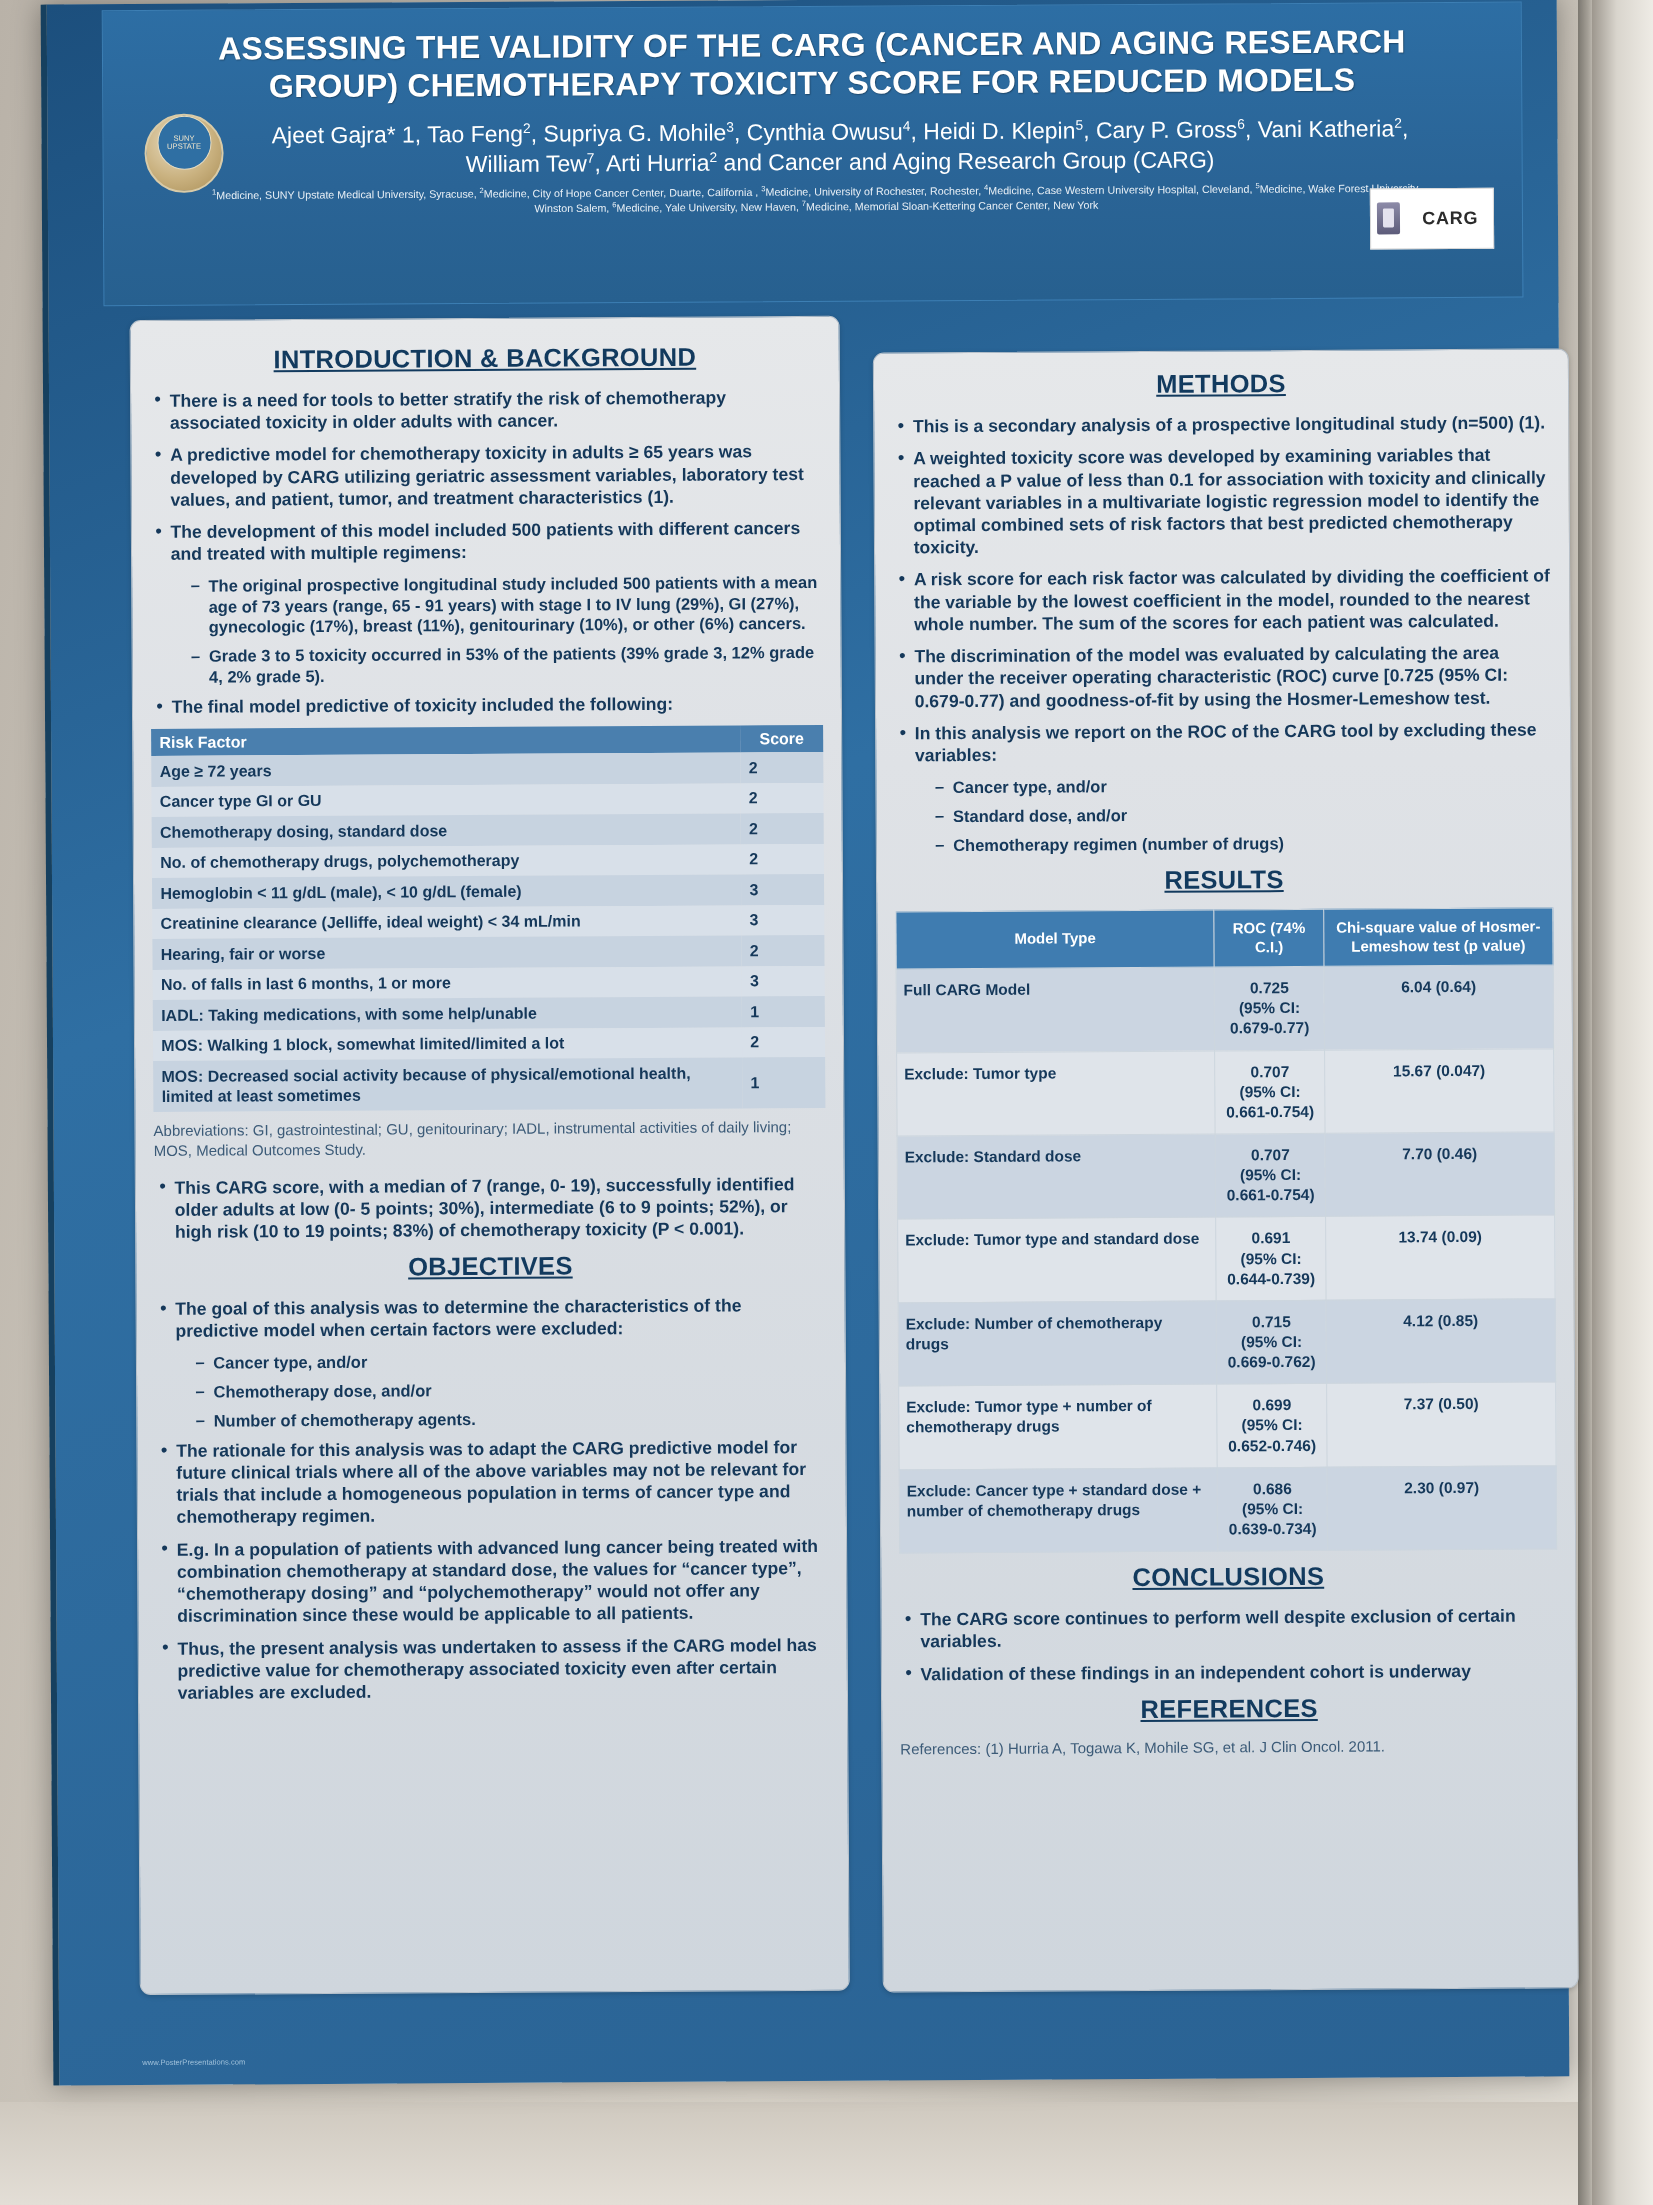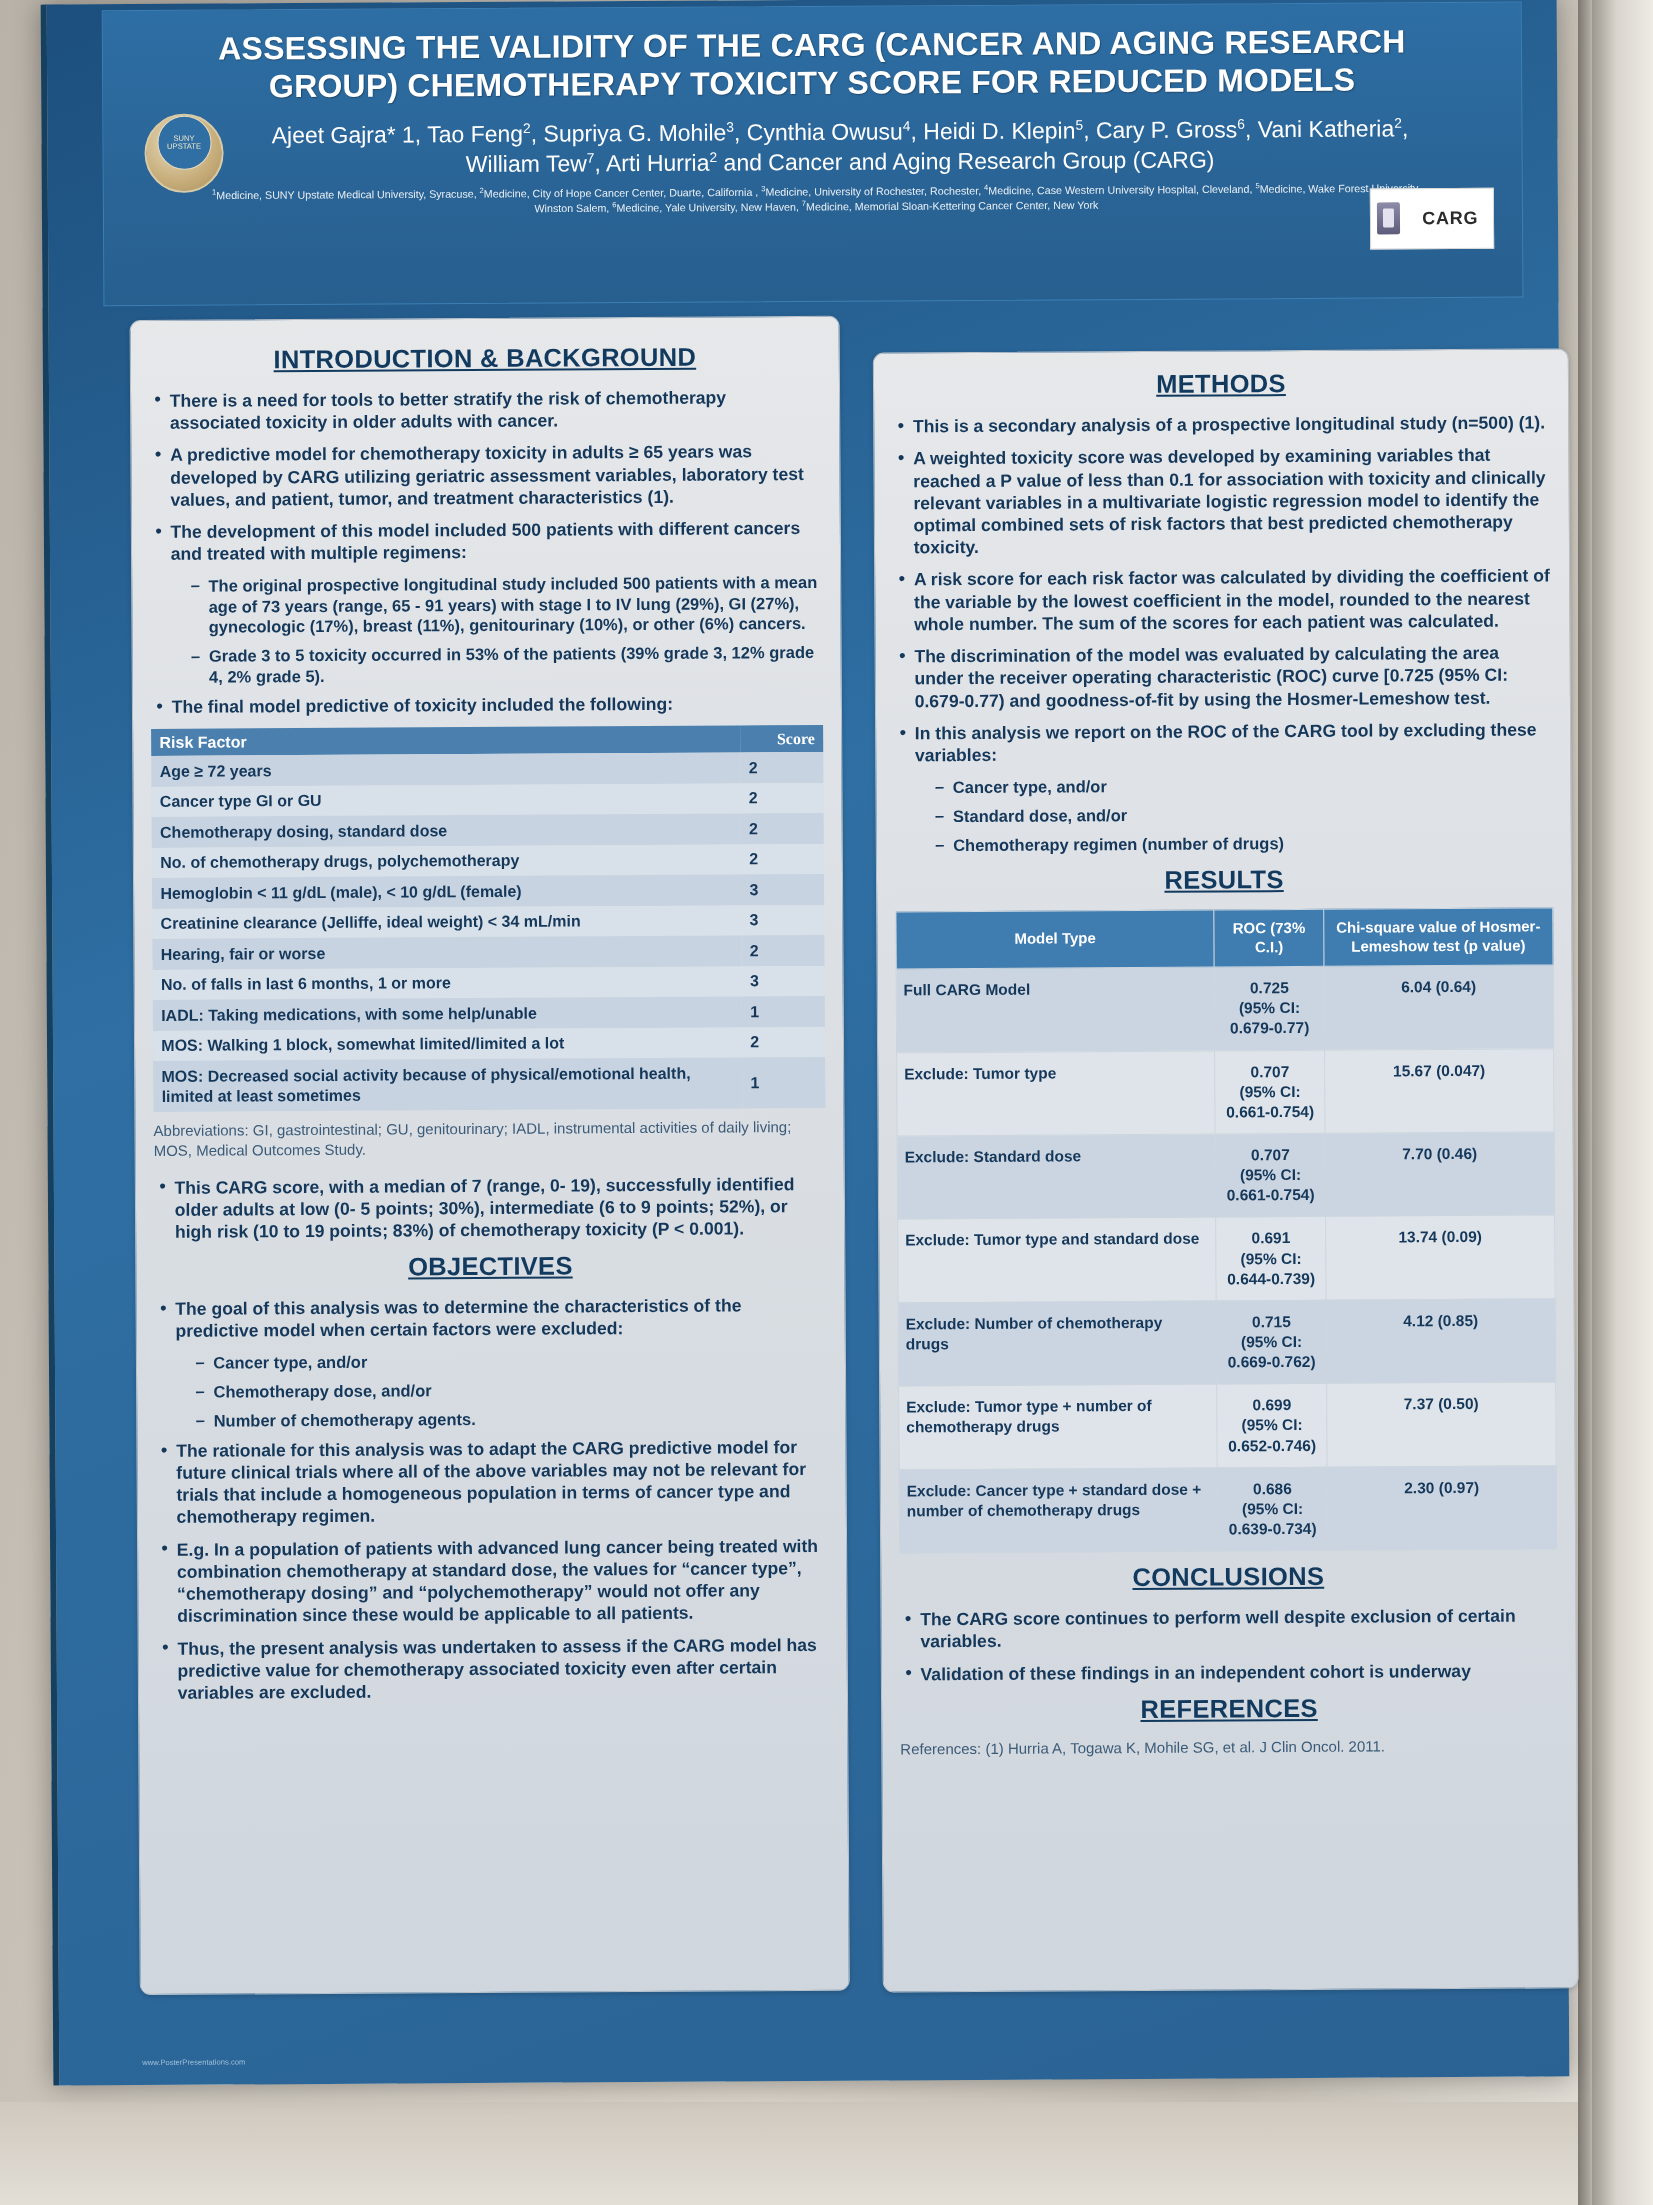--- a/index.html
+++ b/index.html
@@ -150,21 +150,21 @@
   ul.sub > li:before {
     content:"–"; position:absolute; left:1.4px; top:-0.7px; color:#15385a; font-size:16.5px;
   }
 
   
   table.rf { width:100%; border-collapse:collapse; margin:6.9px 0 5.5px 0; }
   table.rf th {
     background:#4a7fae; color:#ffffff; font-size:16px; text-align:left;
     padding:4.8px 8.3px; font-weight:bold;
   }
-  table.rf th.score { text-align:right; width:83px;font-family:Liberation Serif, serif; }
+  table.rf th.score { text-align:center; width:83px; }
   table.rf td {
     font-size:16px; color:#15385a; font-weight:bold; padding:5.5px 8.3px; line-height:1.22;
   }
   table.rf td.score { width:83px; }
   table.rf tr.odd  td { background:#c7d3e0; }
   table.rf tr.even td { background:#d8e0e9; }
 
   .abbrev {
     font-size:15px; color:#3c5b78; line-height:1.35; margin:9.6px 0 15px 0;
   }
@@ -323,21 +323,21 @@
         <li>Standard dose, and/or</li>
         <li>Chemotherapy regimen (number of drugs)</li>
       </ul>
 
       <h2 class="section">RESULTS</h2>
 
       <table class="res">
         <thead>
           <tr>
             <th>Model Type</th>
-            <th>ROC (73% C.I.)</th>
+            <th>ROC (74% C.I.)</th>
             <th>Chi-square value of Hosmer-Lemeshow test (p value)</th>
           </tr>
         </thead>
         <tbody>
           <tr class="odd">
               <td>Full CARG Model</td>
               <td class="c">0.725<br>(95% CI: 0.679-0.77)</td>
               <td class="c">6.04 (0.64)</td>
             </tr>
           <tr class="even">

